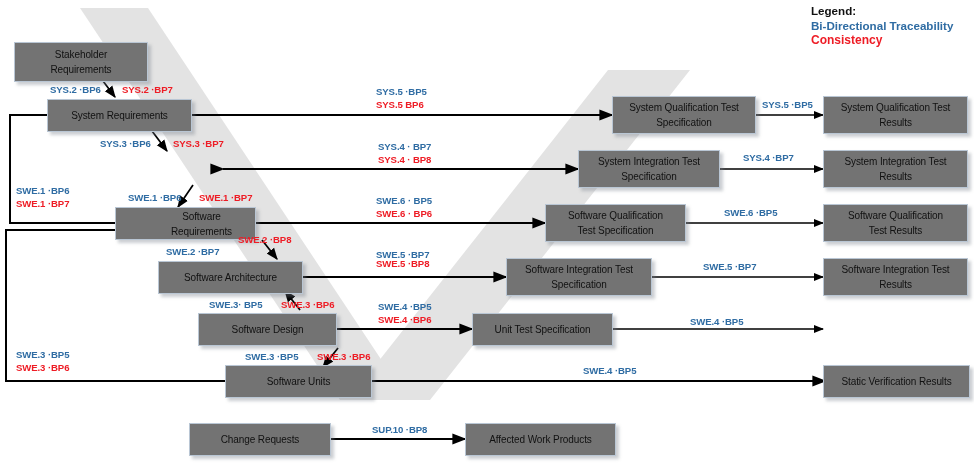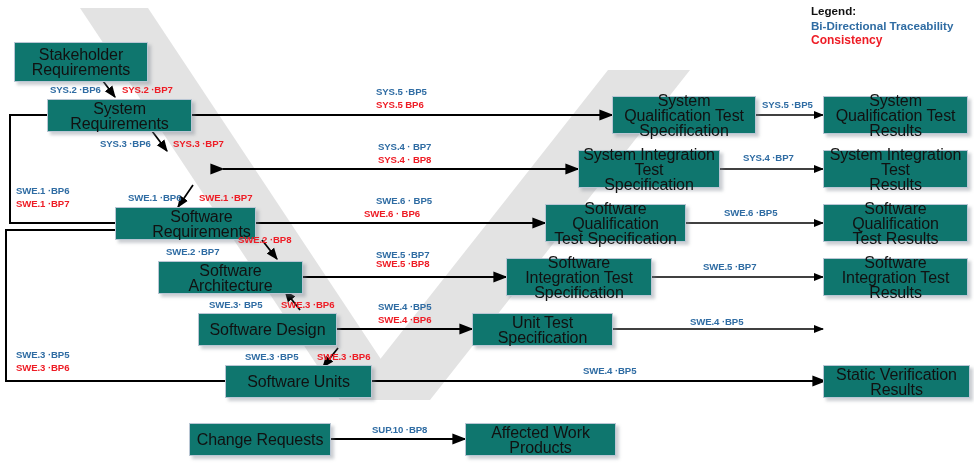--- a/index.html
+++ b/index.html
@@ -12,29 +12,29 @@
   }
   #stage{position:absolute;inset:0;width:974px;height:465px;}
   svg.layer{position:absolute;left:0;top:0;width:974px;height:465px;}
   svg.layer.bg{z-index:0;}
   svg.layer.lines{z-index:1;}
 
   .node{
     position:absolute;
     z-index:3;
     box-sizing:border-box;
-    background:#0f766e;
+    background:#737373;
     border:1px solid #b9c6d4;
     box-shadow:3px 3px 3px rgba(120,130,140,.38);
     display:flex;
     align-items:center;
     justify-content:center;
     text-align:center;
     color:#111111;
-    font-size:16px;
+    font-size:10px;
     line-height:15px;
     letter-spacing:-0.1px;
     padding:0 4px;
   }
   .node span{display:block;}
 
   .lbl{
     position:absolute;
     z-index:4;
     font-size:9.6px;
@@ -211,21 +211,21 @@
   <div class="lbl blue" style="left:16px;top:349px;">SWE.3 ·BP5</div>
   <div class="lbl red" style="left:16px;top:362px;">SWE.3 ·BP6</div>
 
   <div class="lbl blue" style="left:376px;top:86px;">SYS.5 ·BP5</div>
   <div class="lbl red" style="left:376px;top:99px;">SYS.5 BP6</div>
 
   <div class="lbl blue" style="left:378px;top:141px;">SYS.4 · BP7</div>
   <div class="lbl red" style="left:378px;top:154px;">SYS.4 · BP8</div>
 
   <div class="lbl blue" style="left:376px;top:195px;">SWE.6 · BP5</div>
-  <div class="lbl red" style="left:364px;top:208px;text-align:center;">SWE.6 · BP6</div>
+  <div class="lbl red" style="left:376px;top:208px;text-align:center;">SWE.6 · BP6</div>
 
   <div class="lbl blue" style="left:376px;top:249px;">SWE.5 ·BP7</div>
   <div class="lbl red" style="left:376px;top:258px;">SWE.5 ·BP8</div>
 
   <div class="lbl blue" style="left:378px;top:301px;">SWE.4 ·BP5</div>
   <div class="lbl red" style="left:378px;top:314px;">SWE.4 ·BP6</div>
 
   <div class="lbl blue" style="left:583px;top:365px;">SWE.4 ·BP5</div>
 
   <div class="lbl blue" style="left:762px;top:99px;">SYS.5 ·BP5</div>

